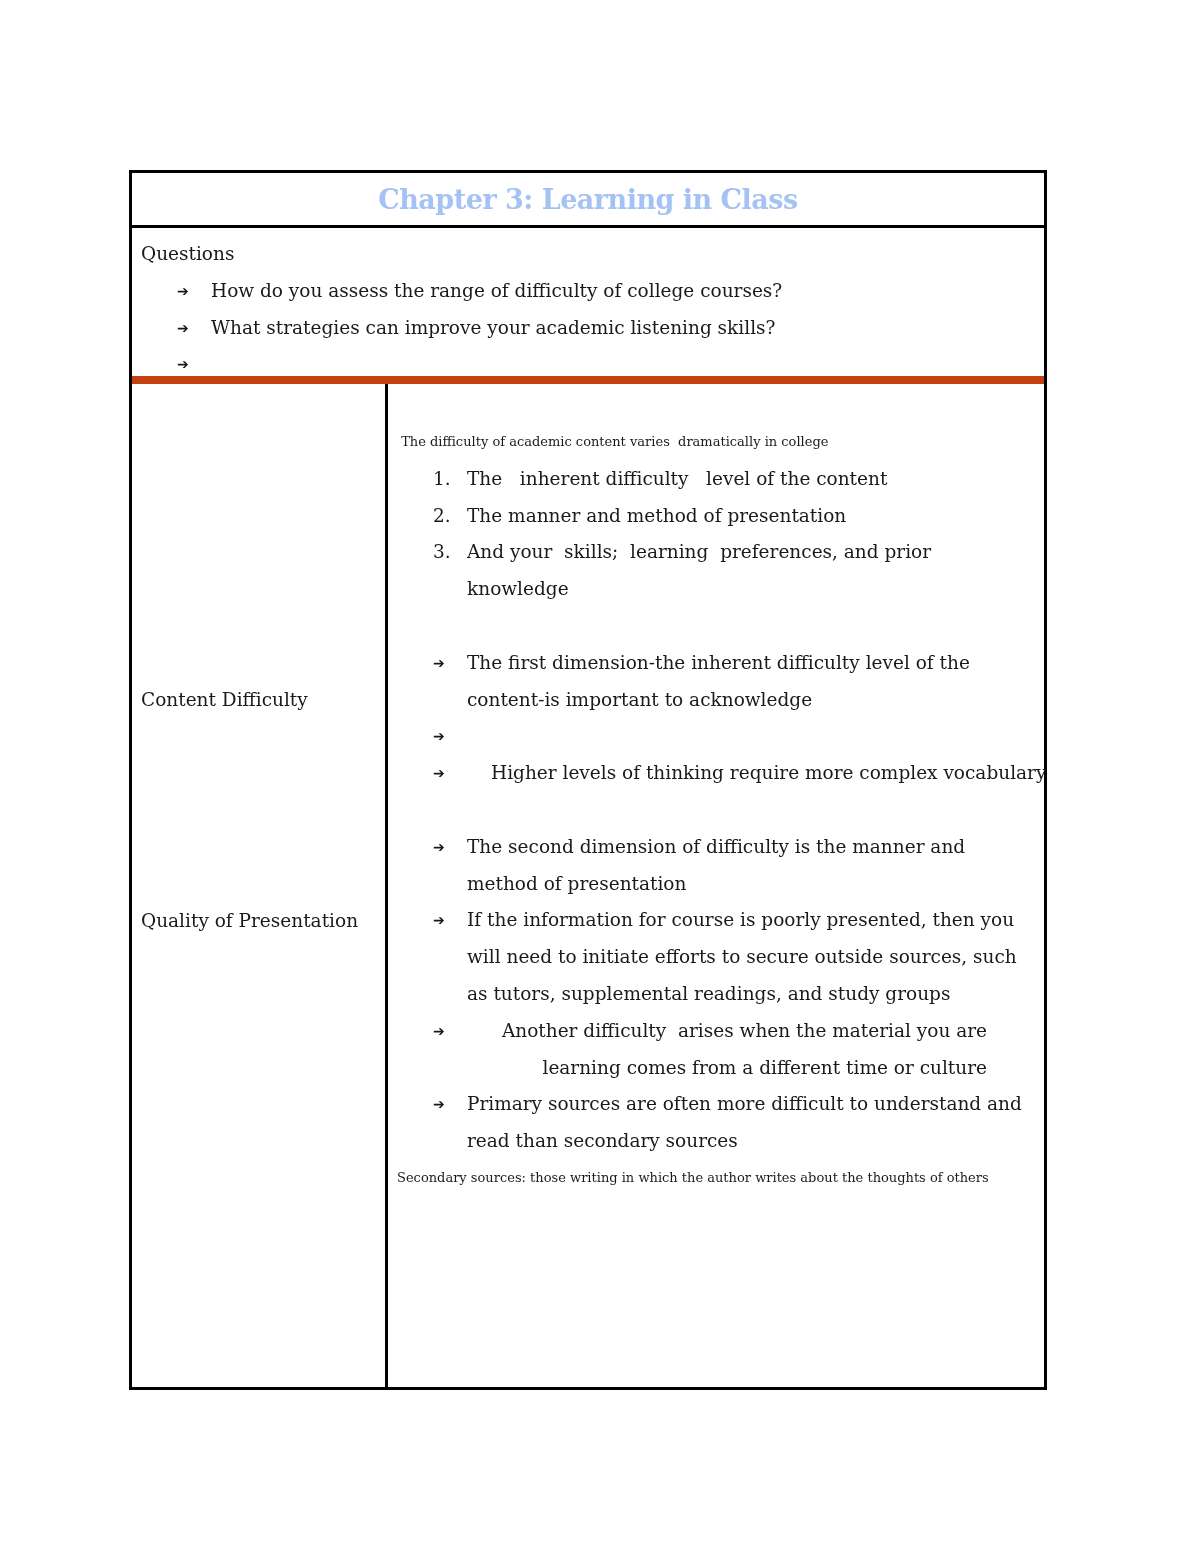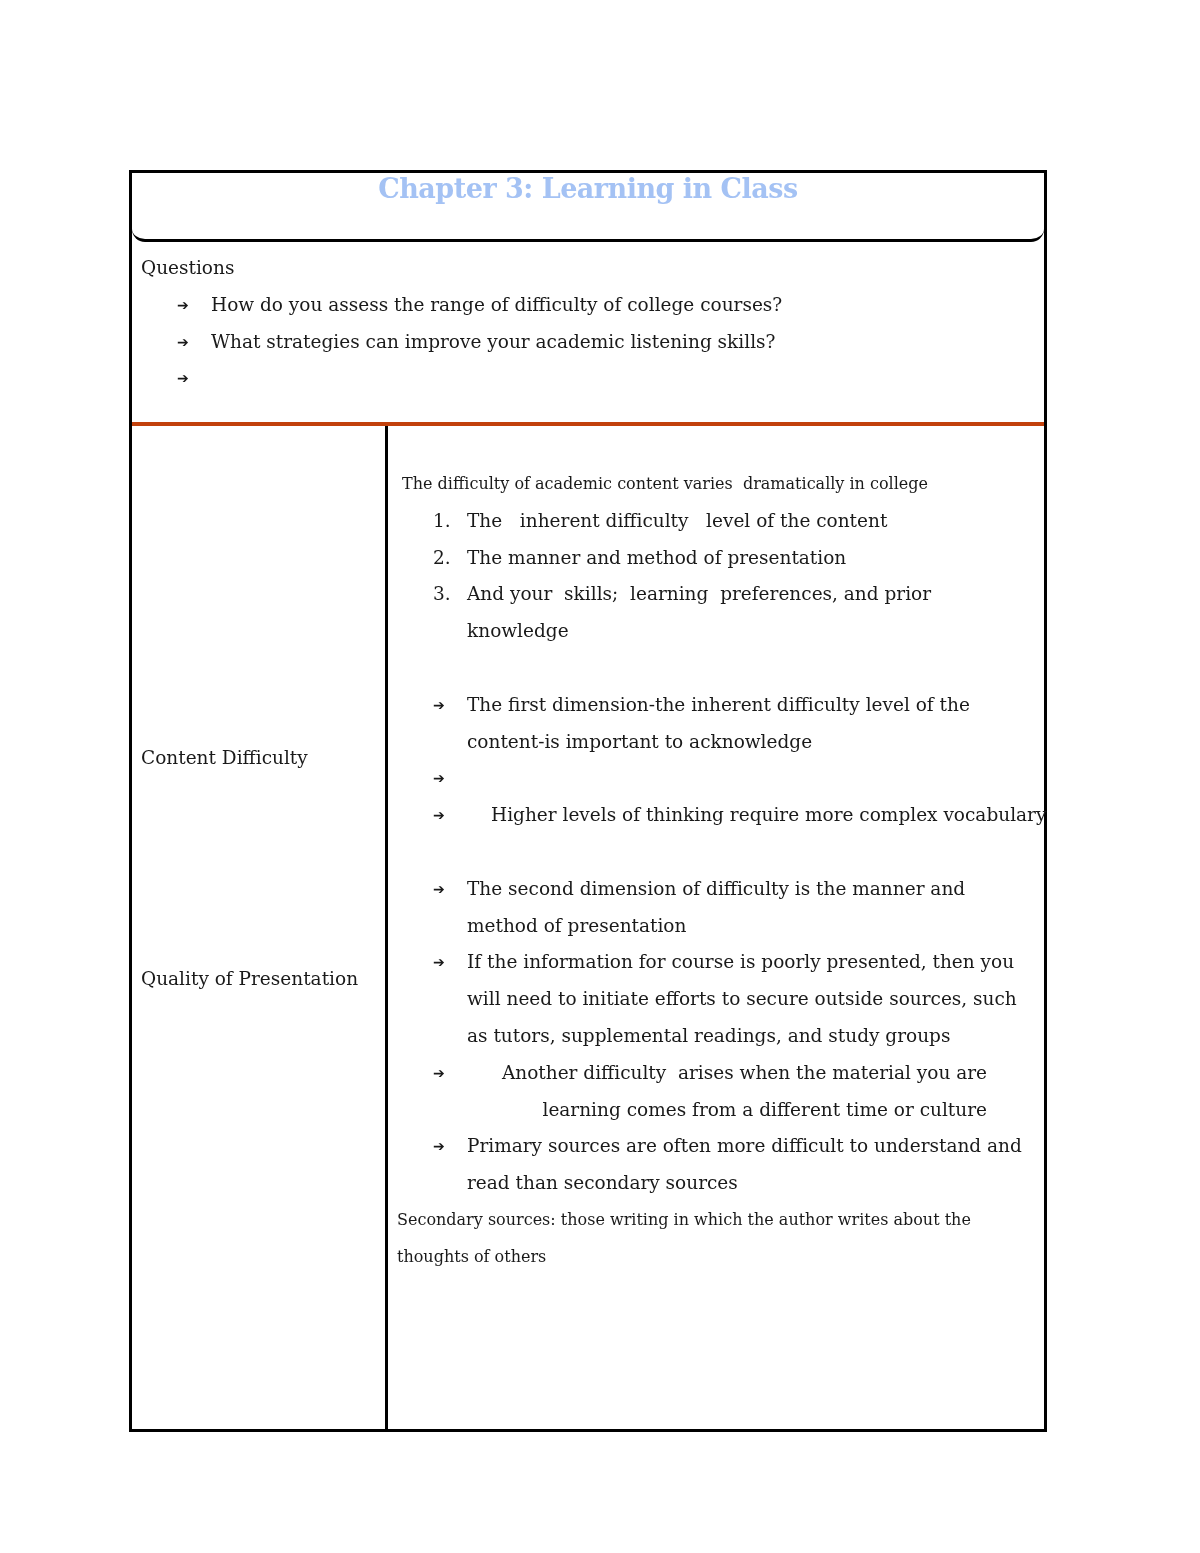--- a/index.html
+++ b/index.html
@@ -16,39 +16,38 @@
     }
     .page-table {
       position: absolute;
       left: 129px;
       top: 170px;
       width: 918px;
       border: 3px solid #000;
       box-sizing: border-box;
     }
     .title-row {
-      height: 69px;
+      height: 55px;
       border-bottom: 3px solid #000;
       display: flex;
-      align-items: flex-start;
+      align-items: center;
       justify-content: center;
       box-sizing: border-box;
-      border-radius: 13px;
     }
     .title {
       color: #a4c2f4;
       font-size: 27px;
       font-weight: bold;
       letter-spacing: -0.5px;
     }
     .questions-row {
-      border-bottom: 4px solid #c2410c;
+      border-bottom: 8px solid #c2410c;
       padding: 8px 10px 10px 9px;
       box-sizing: border-box;
-      height: 184px;
+      height: 156px;
     }
     .text-line {
       font-size: 18.5px;
       line-height: 36.8px;
       white-space: nowrap;
     }
     .arrow-list {
       list-style: none;
       margin: 0;
       padding: 0;
@@ -79,29 +78,28 @@
       border-right: 3px solid #000;
       position: relative;
       box-sizing: border-box;
     }
     .left-label {
       position: absolute;
       left: 9px;
       font-size: 18.5px;
       line-height: 36.8px;
       white-space: nowrap;
-      margin-top: 16px;
     }
     .right-col {
       flex: 1;
       padding: 40px 8px 4px 9px;
       box-sizing: border-box;
     }
     .para {
-      font-size: 16px;
+      font-size: 13px;
       line-height: 36.8px;
     }
     .num-item, .bullet-item {
       display: flex;
       font-size: 18.5px;
       line-height: 36.8px;
     }
     .num-item .marker, .bullet-item .marker {
       flex: 0 0 70px;
       width: 70px;

